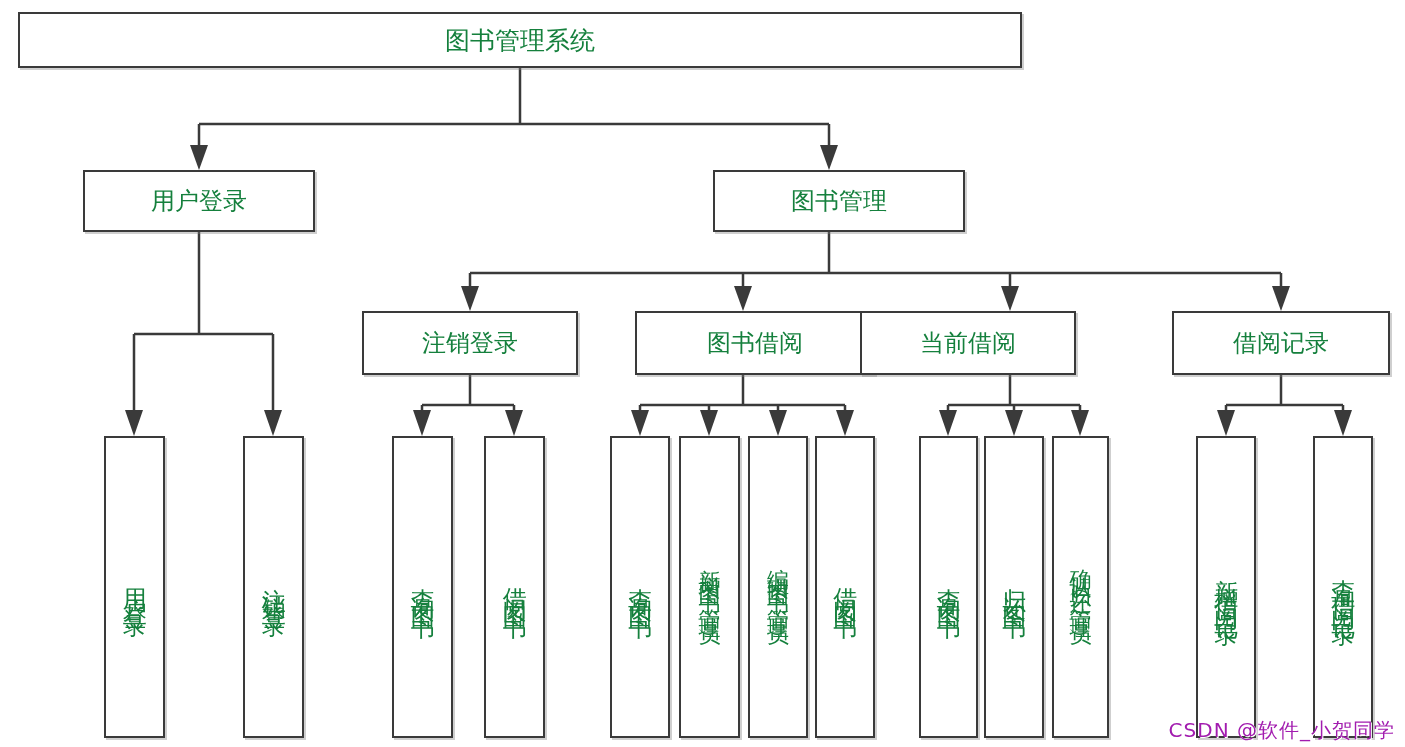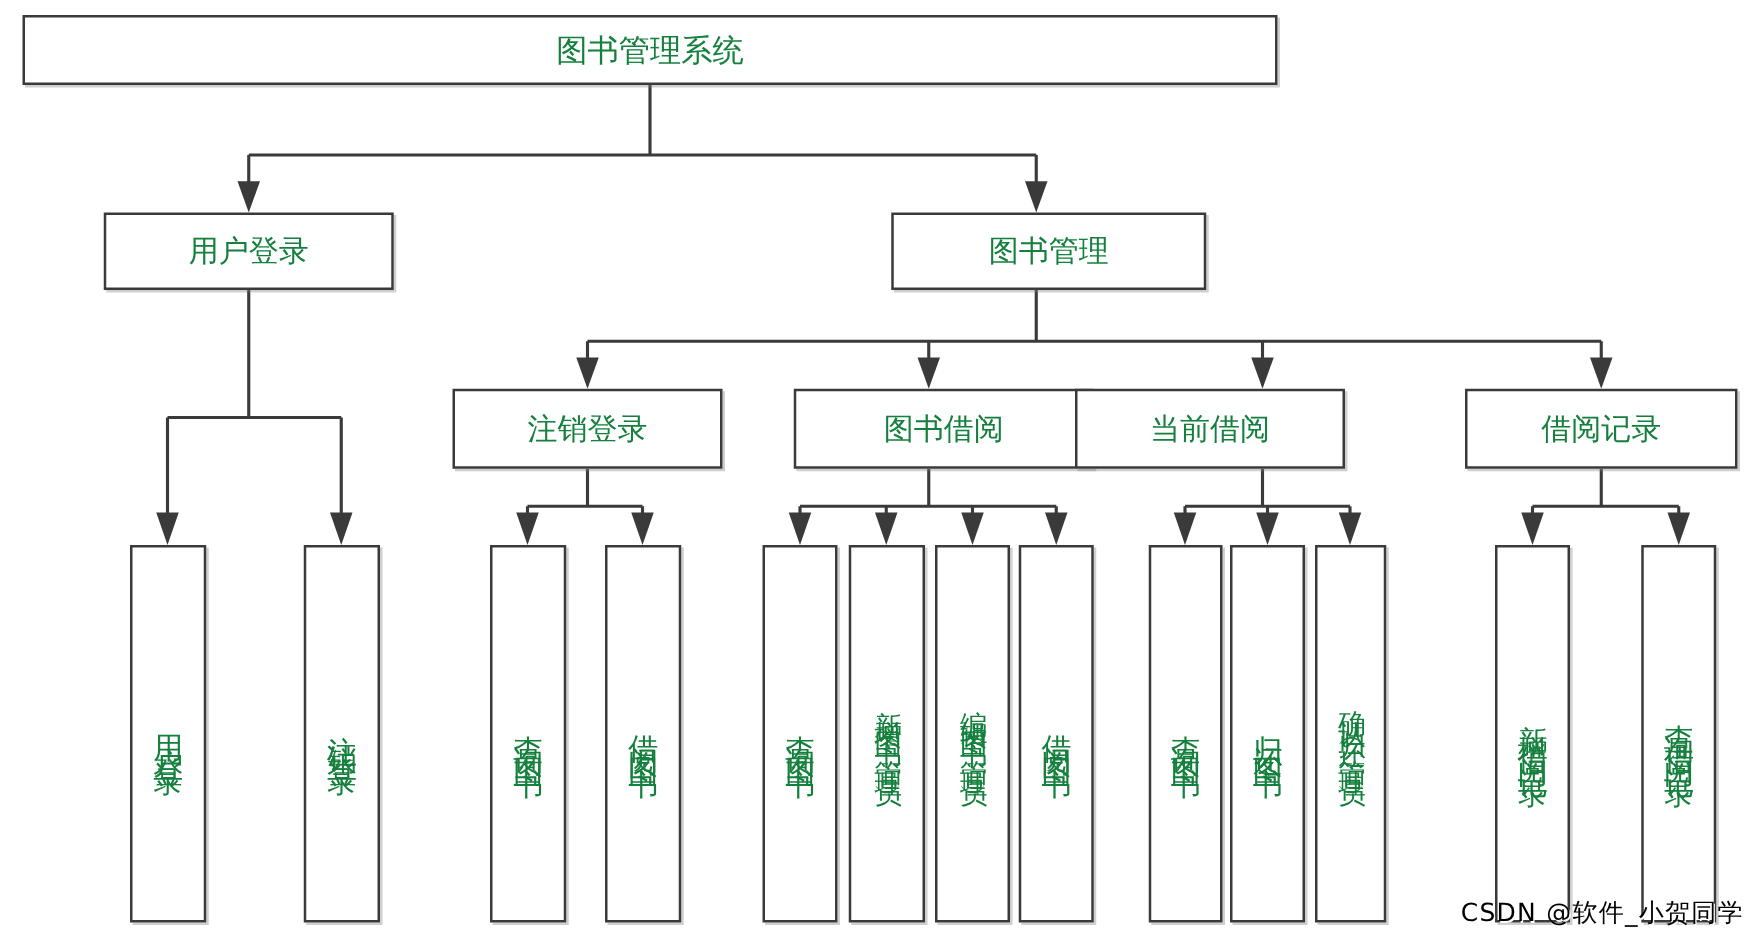--- a/index.html
+++ b/index.html
@@ -31,21 +31,21 @@
     font-size:24px;
     letter-spacing:9px;
     line-height:1.1;
     white-space:nowrap;
   }
   .leaf.long .vtext{font-size:22px;letter-spacing:8px;}
   .watermark{
     position:absolute;
     right:10px;bottom:3px;
     font-size:20px;
-    color:#000000;
+    color:#a21caf;
     text-shadow:1px 1px 0 #ffffff;
     z-index:5;
     letter-spacing:1px;
   }
 </style>
 </head>
 <body>
 
 <div class="canvas">
 

